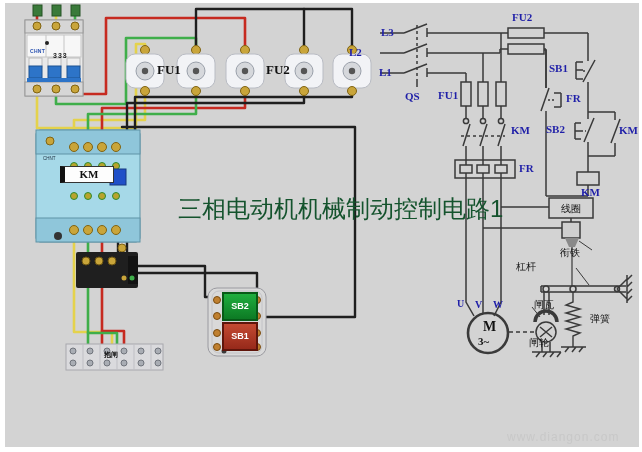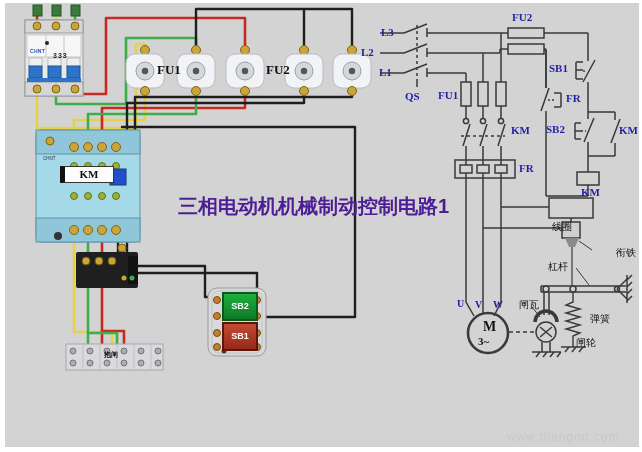--- a/index.html
+++ b/index.html
@@ -10,21 +10,21 @@
   .lbl{position:absolute;white-space:nowrap;}
   
   .s{font-family:"Liberation Serif",serif;font-weight:bold;font-size:11px;color:#1f1fa8;}
   .s.sm{font-size:10px;}
   
   .c{font-family:"Liberation Sans",sans-serif;font-size:10px;color:#111;}
   
   .p{font-family:"Liberation Serif",serif;font-weight:bold;font-size:13px;color:#101010;}
   .tiny{font-size:5px;color:#2a52b0;font-weight:bold;letter-spacing:.3px;}
   .digits{font-size:7px;color:#222;font-weight:bold;letter-spacing:1px;}
-  #title{font-size:20px;font-weight:bold;color:#4c1d95;letter-spacing:0px;}
+  #title{font-size:24px;font-weight:normal;color:#14532d;letter-spacing:0px;}
   #watermark{font-size:12px;color:#c8c8c8;letter-spacing:1px;}
   #km-box{position:absolute;left:60px;top:166px;width:48px;height:15px;background:#fdfdfd;
           border:1px solid #333;border-left:5px solid #111;text-align:center;
           font-family:"Liberation Serif",serif;font-weight:bold;font-size:11px;color:#111;line-height:14px;}
   .kmbrand{font-size:4.5px;color:#234;}
   .btn{position:absolute;width:32px;height:25px;text-align:center;color:#fff;
        font-weight:bold;font-size:9px;line-height:24px;font-family:"Liberation Sans",sans-serif;}
   .btn.green{left:222px;top:292px;background:linear-gradient(#1fae3e,#0d7a24);border:2px solid #075a17;}
   .btn.red{left:222px;top:322px;background:linear-gradient(#c44a32,#96291a);border:2px solid #5f150b;}
   .strip-lbl{font-size:7px;color:#111;font-weight:bold;}
@@ -284,36 +284,36 @@
   <div class="lbl p" style="left:266px;top:62px">FU2</div>
   <div class="lbl tiny" style="left:30px;top:48px">CHNT</div>
   <div class="lbl digits" style="left:53px;top:52px">333</div>
   <div class="lbl kmbrand" style="left:43px;top:156px">CHNT</div>
   <div id="km-box">KM</div>
   <div class="btn green lbl">SB2</div>
   <div class="btn red lbl">SB1</div>
   <div class="lbl strip-lbl" style="left:104px;top:350px">抱闸</div>
 
   <div class="lbl s" style="left:381px;top:26px">L3</div>
-  <div class="lbl s" style="left:361px;top:46px">L2</div>
+  <div class="lbl s" style="left:349px;top:46px">L2</div>
   <div class="lbl s" style="left:379px;top:66px">L1</div>
   <div class="lbl s" style="left:405px;top:90px">QS</div>
   <div class="lbl s" style="left:438px;top:89px">FU1</div>
   <div class="lbl s" style="left:512px;top:11px">FU2</div>
   <div class="lbl s" style="left:511px;top:124px">KM</div>
   <div class="lbl s" style="left:519px;top:162px">FR</div>
   <div class="lbl s" style="left:549px;top:62px">SB1</div>
   <div class="lbl s" style="left:566px;top:92px">FR</div>
   <div class="lbl s" style="left:546px;top:123px">SB2</div>
   <div class="lbl s" style="left:619px;top:124px">KM</div>
   <div class="lbl s" style="left:581px;top:186px">KM</div>
   <div class="lbl s sm" style="left:457px;top:298px">U</div>
   <div class="lbl s sm" style="left:475px;top:299px">V</div>
   <div class="lbl s sm" style="left:493px;top:299px">W</div>
   <div class="lbl motor-lbl" style="left:483px;top:319px;font-size:14px">M</div>
   <div class="lbl motor-lbl" style="left:478px;top:335px;font-size:11px">3~</div>
-  <div class="lbl c" style="left:552px;top:220px;width:38px;text-align:left">线圈</div>
-  <div class="lbl c" style="left:616px;top:246px">衔铁</div>
-  <div class="lbl c" style="left:548px;top:260px">杠杆</div>
-  <div class="lbl c" style="left:519px;top:298px">闸瓦</div>
+  <div class="lbl c" style="left:552px;top:202px;width:38px;text-align:center">线圈</div>
+  <div class="lbl c" style="left:560px;top:246px">衔铁</div>
+  <div class="lbl c" style="left:516px;top:260px">杠杆</div>
+  <div class="lbl c" style="left:534px;top:298px">闸瓦</div>
   <div class="lbl c" style="left:590px;top:312px">弹簧</div>
-  <div class="lbl c" style="left:576px;top:336px">闸轮</div>
+  <div class="lbl c" style="left:529px;top:336px">闸轮</div>
 </div>
 
 </body></html>

